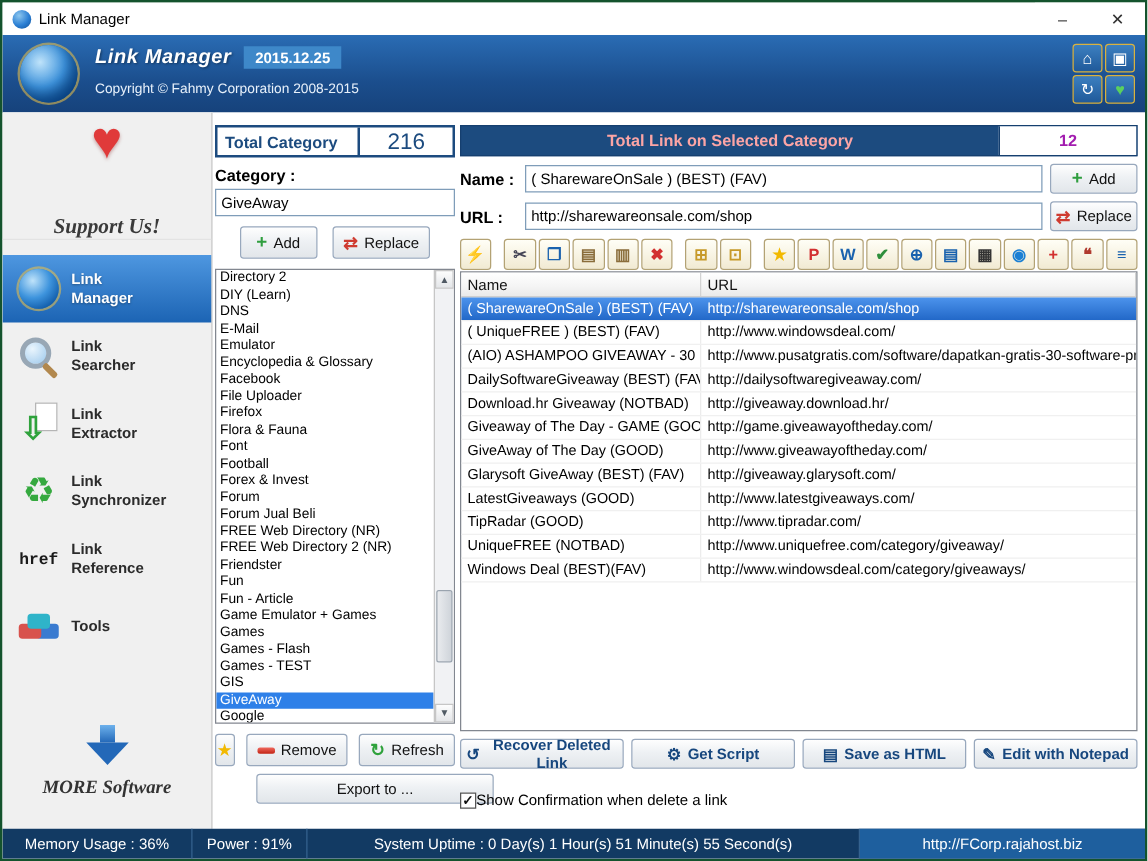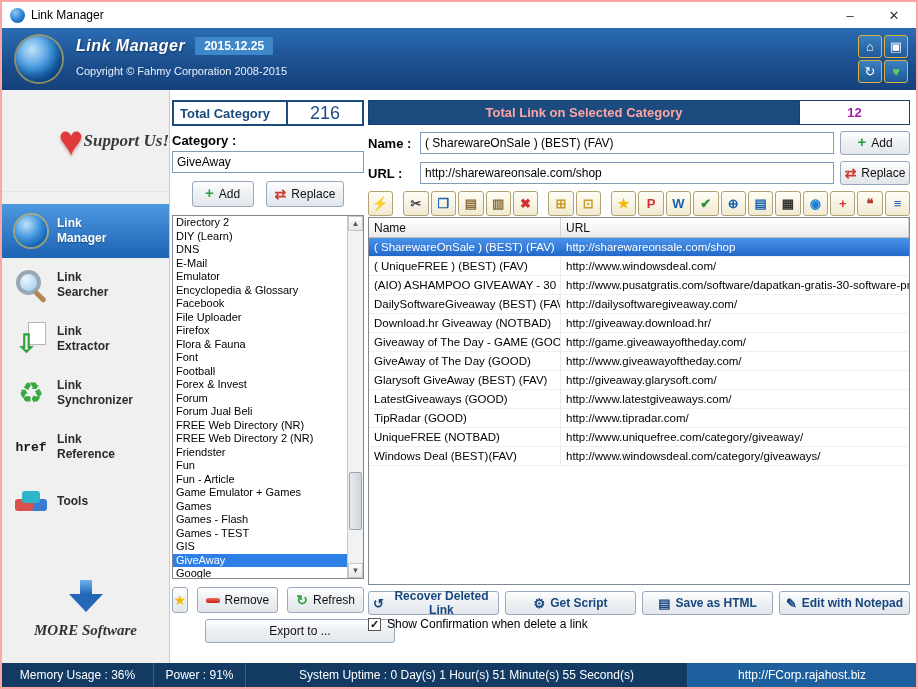--- a/index.html
+++ b/index.html
@@ -1,17 +1,17 @@
 <!DOCTYPE html>
 <html><head>
 <meta charset="utf-8">
 <style>
   *{margin:0;padding:0;box-sizing:border-box}
   body{width:918px;height:689px;font-family:"Liberation Sans",sans-serif;background:#fff;overflow:hidden}
-  .window{position:relative;width:918px;height:689px;border:2px solid #fca5a5;background:#fff;overflow:hidden}
+  .window{position:relative;width:918px;height:689px;border:2px solid #14532d;background:#fff;overflow:hidden}
 
   
   .titlebar{height:26px;display:flex;align-items:center;background:#fff;padding-left:8px}
   .app-icon{width:15px;height:15px;border-radius:50%;background:radial-gradient(circle at 35% 30%,#8cc6ee,#2b7fd4 55%,#0f4f96);margin-right:6px;flex:none}
   .tb-title{font-size:12px;color:#000;flex:1}
   .win-btn{width:44px;height:26px;display:flex;align-items:center;justify-content:center;font-size:13px;color:#333;background:#fff;border:none}
 
   
   .banner{position:relative;height:62px;background:linear-gradient(180deg,#2a6cb4 0%,#1b4e8d 60%,#16427b 100%)}
   .logo{position:absolute;left:14px;top:8px;width:46px;height:46px;border-radius:50%;
@@ -22,21 +22,21 @@
   .badge{background:#3e88c9;color:#fff;font-size:12px;padding:2px 9px;font-weight:bold}
   .copyright{position:absolute;left:74px;top:37px;color:#e8f1fb;font-size:11px}
   .banner-icons{position:absolute;right:8px;top:7px;display:grid;grid-template-columns:24px 24px;grid-auto-rows:23px;gap:2px}
   .b-icon{display:flex;align-items:center;justify-content:center;background:linear-gradient(180deg,#3c7fc0,#205a9a);border:1px solid #d9b23f;border-radius:3px;color:#fff;font-size:13px;padding:0}
 
   
   .main{position:absolute;top:88px;left:0;right:0;bottom:24px;background:#fff}
 
   
   .sidebar{position:absolute;left:0;top:0;bottom:0;width:168px;background:#f0f0f0;border-right:1px solid #c9c9c9}
-  .support{height:102px;display:flex;flex-direction:row;align-items:center;justify-content:flex-end;border-bottom:1px solid #e3e3e3}
+  .support{height:102px;display:flex;flex-direction:column;align-items:center;justify-content:space-between;border-bottom:1px solid #e3e3e3}
   .support-heart::before{content:"♥"}
   .support-heart{font-size:42px;line-height:44px;color:#e03a3a;text-shadow:0 2px 3px rgba(120,0,0,.35)}
   .support-label{font-family:"Liberation Serif",serif;font-style:italic;font-weight:bold;font-size:17px;color:#3a3a3a}
   .nav{margin-top:12px}
   .nav-item{height:54px;display:flex;align-items:center;padding-left:10px;gap:7px}
   .nav-item.active{background:linear-gradient(180deg,#4e97e0,#1c64b4)}
   .nav-item.active .nav-label{color:#fff;text-shadow:0 1px 2px rgba(0,0,0,.35)}
   .nav-label{font-size:12px;font-weight:bold;color:#2b2b2b;width:70px;line-height:15px}
   .nav-icon{width:38px;height:40px;display:flex;align-items:center;justify-content:center;position:relative;flex:none}
   .nav-icon-core{position:relative;width:34px;height:34px;display:flex;align-items:center;justify-content:center}
@@ -109,21 +109,21 @@
   .trow{display:flex;height:19px;border-bottom:1px solid #f0f0f0}
   .td{font-size:11.5px;display:flex;align-items:center;padding-left:5px;white-space:nowrap;overflow:hidden;color:#000}
   .td-name{width:192px;flex:none;border-right:1px solid #ececec}
   .td-url{flex:1}
   .trow.selected{background:linear-gradient(180deg,#4c93ec,#2268c8)}
   .trow.selected .td{color:#fff}
   .trow.selected .td-name{border-right-color:transparent}
   .actions{margin-top:6px;display:flex;gap:6px}
   .action-btn{flex:1;height:24px;font-weight:bold;font-size:12px;padding:0 4px}
   .a-icon{font-size:13px}
-  .confirm-row{margin-top:2px;display:flex;align-items:center;gap:6px}
+  .confirm-row{margin-top:18px;display:flex;align-items:center;}
   .checkbox{width:13px;height:13px;border:1px solid #555;background:#fff;display:flex;align-items:center;justify-content:center;font-size:11px;color:#111;flex:none}
   .checkbox.checked::before{content:"✓";font-weight:bold}
   .confirm-label{font-size:12px;color:#000}
 
   
   .statusbar{position:absolute;left:0;right:0;bottom:0;height:24px;background:#123a63;display:flex;color:#fff;font-size:12px;align-items:stretch}
   .sseg{display:flex;align-items:center;justify-content:center;padding:0 8px;border-right:1px solid #34628f;white-space:nowrap}
   .sseg.mem{width:152px}
   .sseg.pow{width:92px}
   .sseg.up{flex:1}

